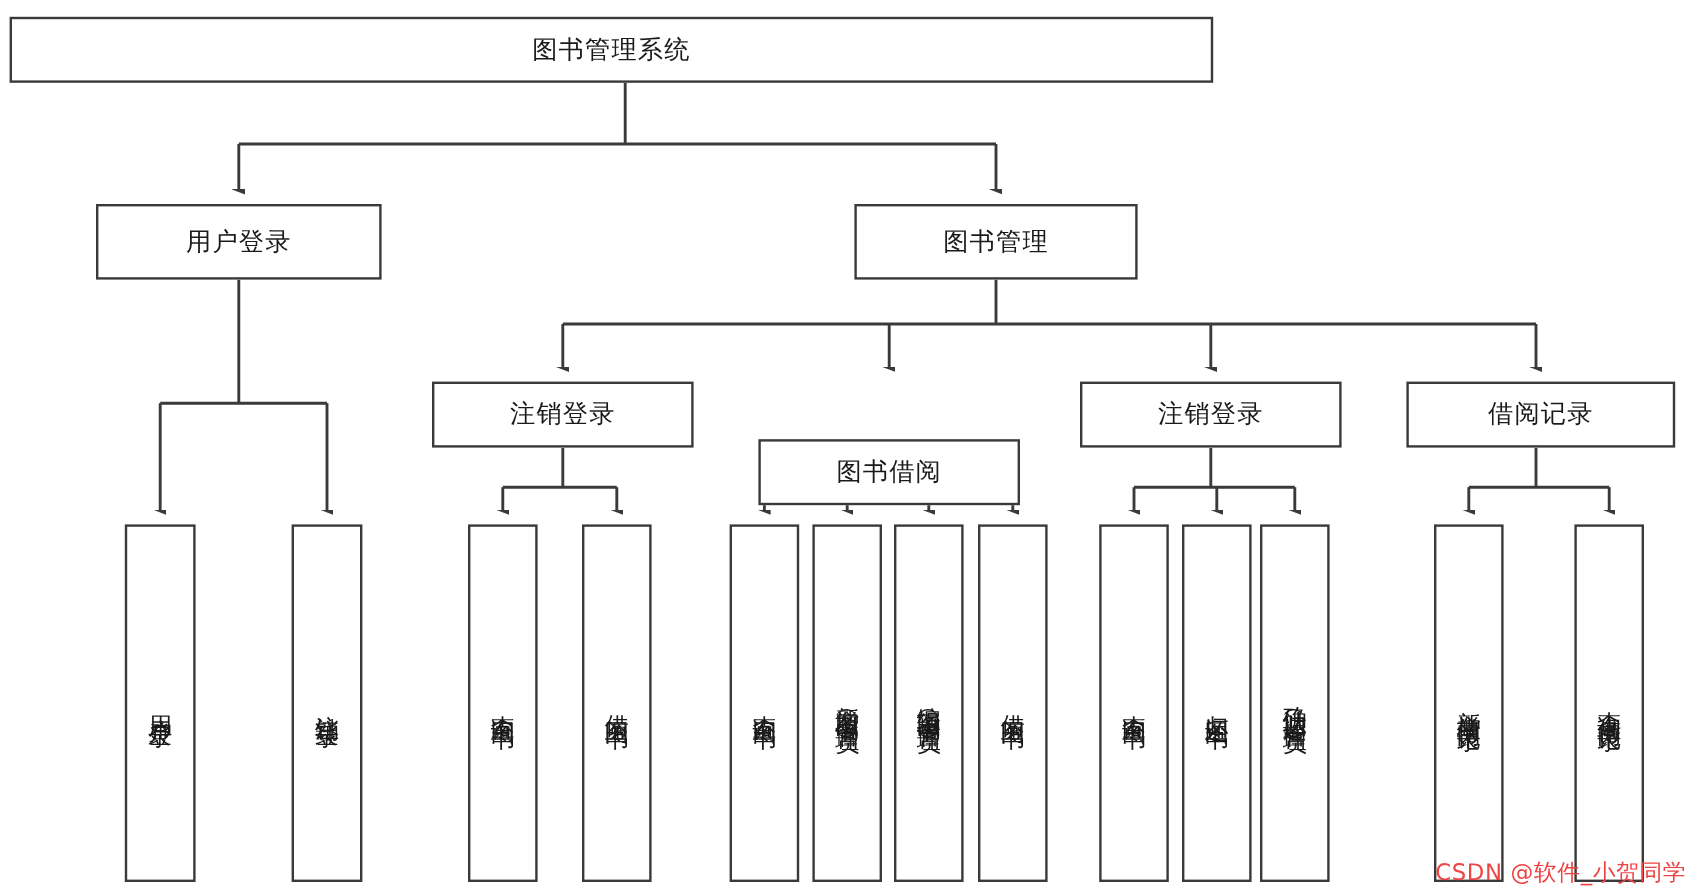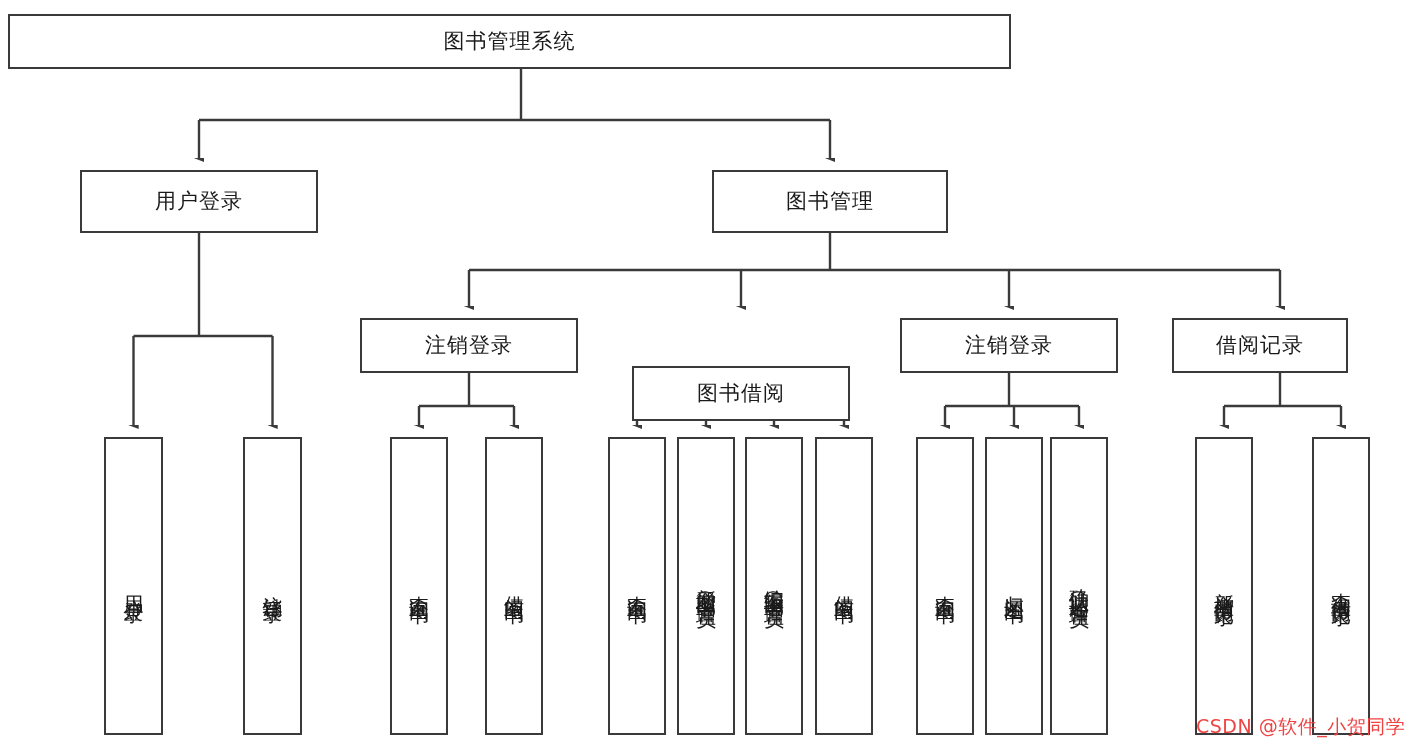--- a/index.html
+++ b/index.html
@@ -128,21 +128,21 @@
       </div>
       <div class="node horiz" style="left: 360px; top: 318px; width: 218px; height: 55px;">
         <span class="lbl">注销登录</span>
       </div>
       <div class="node horiz" style="left: 632px; top: 318px; width: 218px; height: 55px; margin-top: 48px;">
         <span class="lbl">图书借阅</span>
       </div>
       <div class="node horiz" style="left: 900px; top: 318px; width: 218px; height: 55px;">
         <span class="lbl">注销登录</span>
       </div>
-      <div class="node horiz" style="left: 1172px; top: 318px; width: 176px; height: 55px;">
+      <div class="node horiz" style="left: 1172px; top: 318px; width: 224px; height: 55px;">
         <span class="lbl">借阅记录</span>
       </div>
       <div class="node vert" style="left: 104px; top: 437px; width: 59px; height: 298px;">
         <span class="lbl">用户登录</span>
       </div>
       <div class="node vert" style="left: 243px; top: 437px; width: 59px; height: 298px;">
         <span class="lbl">注销登录</span>
       </div>
       <div class="node vert" style="left: 390px; top: 437px; width: 58px; height: 298px;">
         <span class="lbl">查询图书</span>

